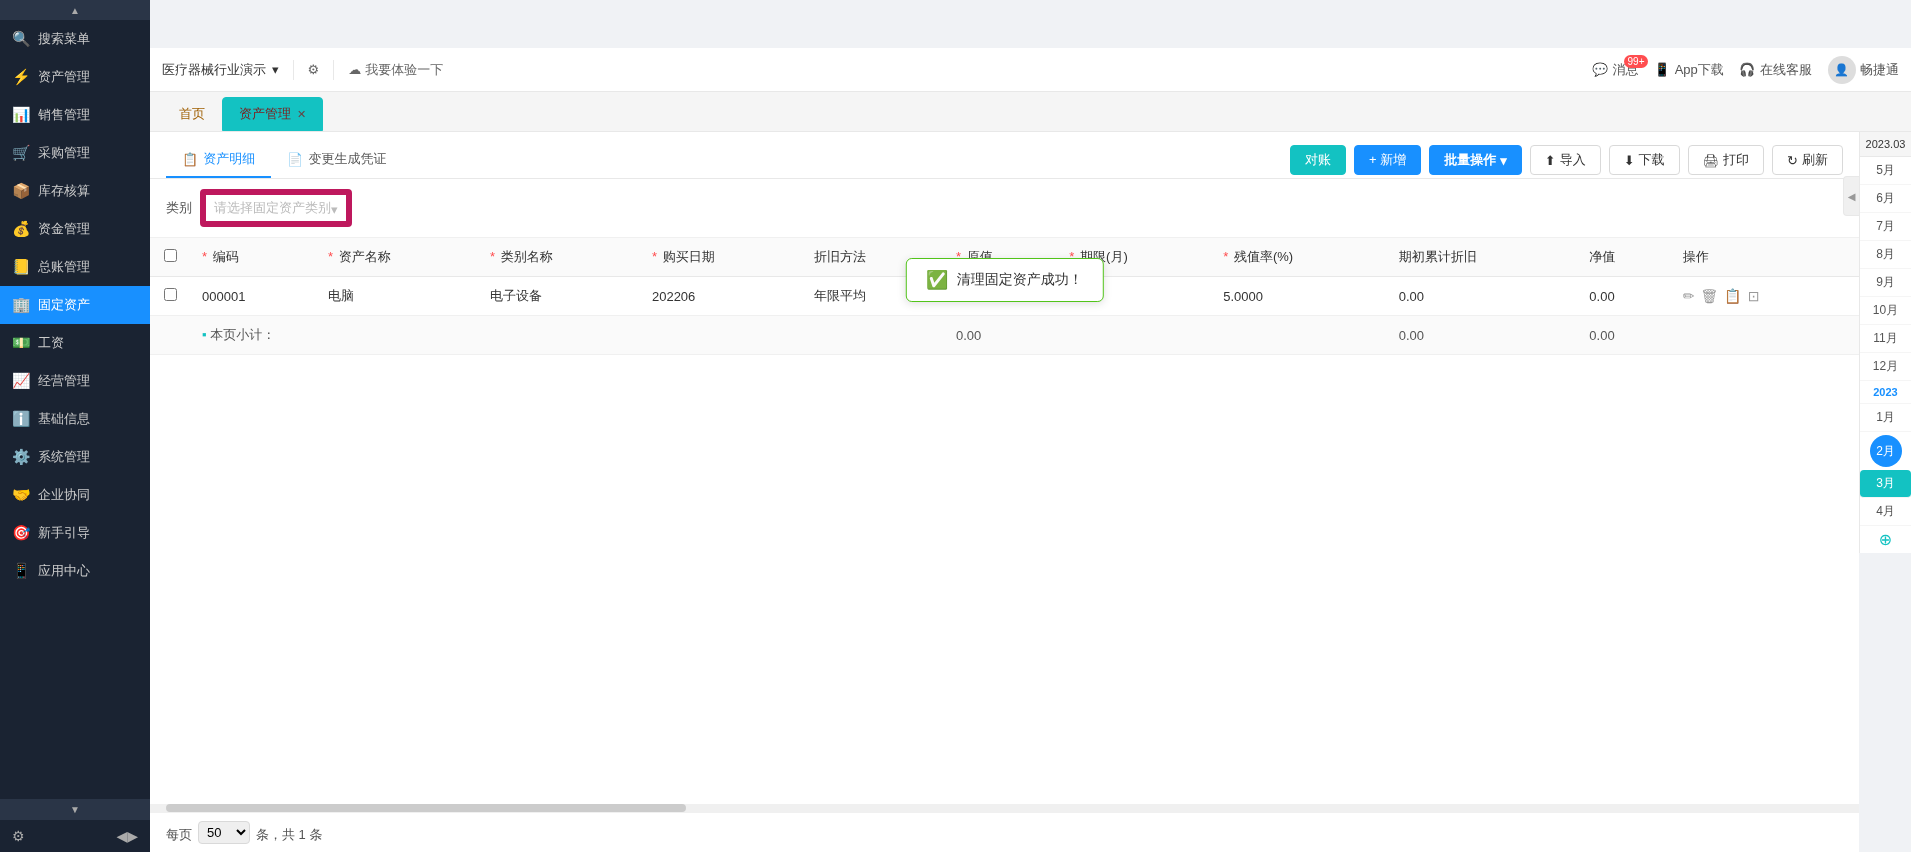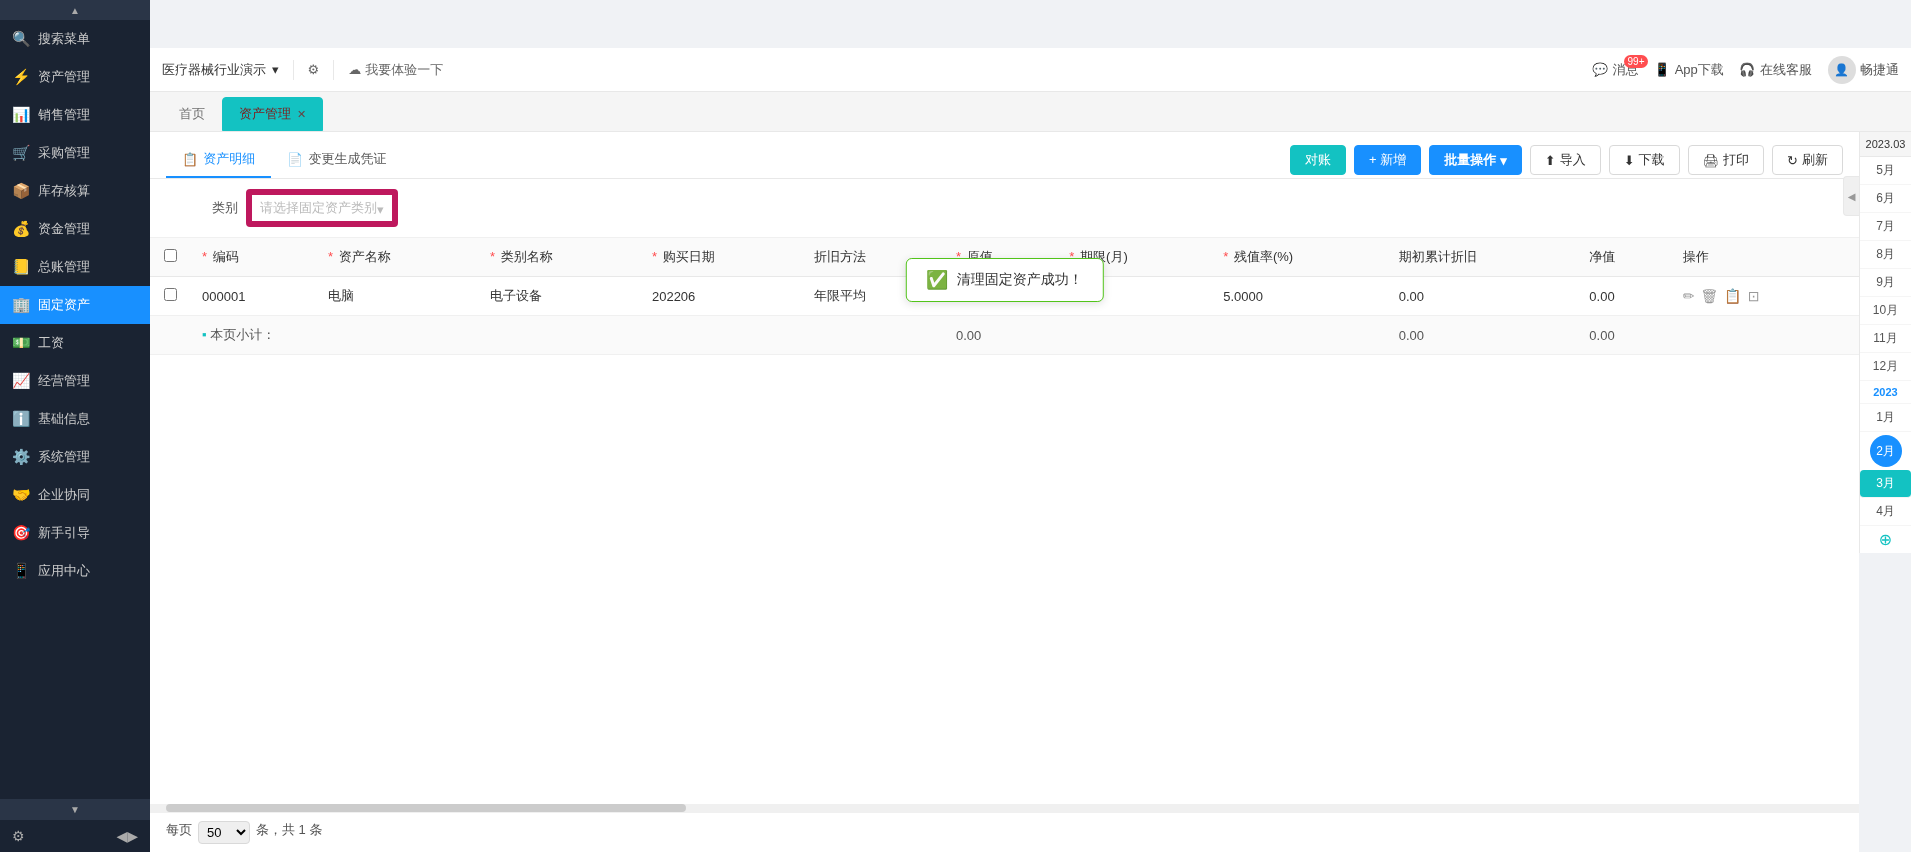--- a/index.html
+++ b/index.html
@@ -119,21 +119,21 @@
       border: 1px solid transparent;
       border-radius: 4px 4px 0 0;
       background: transparent;
       display: flex; align-items: center; gap: 6px;
     }
     .tab.active {
       background: #13c2c2;
       color: #7f1d1d;
       border-color: #13c2c2;
     }
-    .tab-home { color: #737373; justify-content: flex-end; }
+    .tab-home { color: #a16207; justify-content: flex-end; }
     .tab-close { font-size: 11px; opacity: 0.8; }
 
     
     .content {
       flex: 1;
       display: flex;
       overflow: hidden;
     }
     .content-main {
       flex: 1;
@@ -187,21 +187,21 @@
 
     
     .filter-bar {
       display: flex;
       align-items: center;
       padding: 10px 16px;
       gap: 8px;
       flex-shrink: 0;
       border-bottom: 1px solid #f0f0f0;
     }
-    .filter-label { color: #555; font-size: 13px; margin-left: 46px; }
+    .filter-label { color: #555; font-size: 13px; }
     .filter-select {
       display: flex; align-items: flex-end; 
       border: 6px solid #be185d; border-radius: 4px;
       padding: 4px 8px; cursor: pointer; background: #fff;
       font-size: 13px; color: #333;
     }
     .filter-select-placeholder { color: #bbb; }
 
     
     .table-wrap {
@@ -251,21 +251,21 @@
       z-index: 100;
       top: 20px;
       left: 50%;
       transform: translateX(-50%);
     }
     .success-icon { color: #52c41a; font-size: 18px; }
 
     
     .pagination {
       padding: 8px 16px;
-      display: flex; align-items: flex-start; gap: 6px;
+      display: flex; align-items: flex-end; gap: 6px;
       border-top: 1px solid #f0f0f0;
       flex-shrink: 0;
     }
     .pagination-label { color: #555; font-size: 13px; }
     .pagination-select {
       border: 1px solid #d9d9d9; border-radius: 4px;
       padding: 2px 4px; font-size: 13px;
     }
     .pagination-info { color: #555; font-size: 13px; }
 

